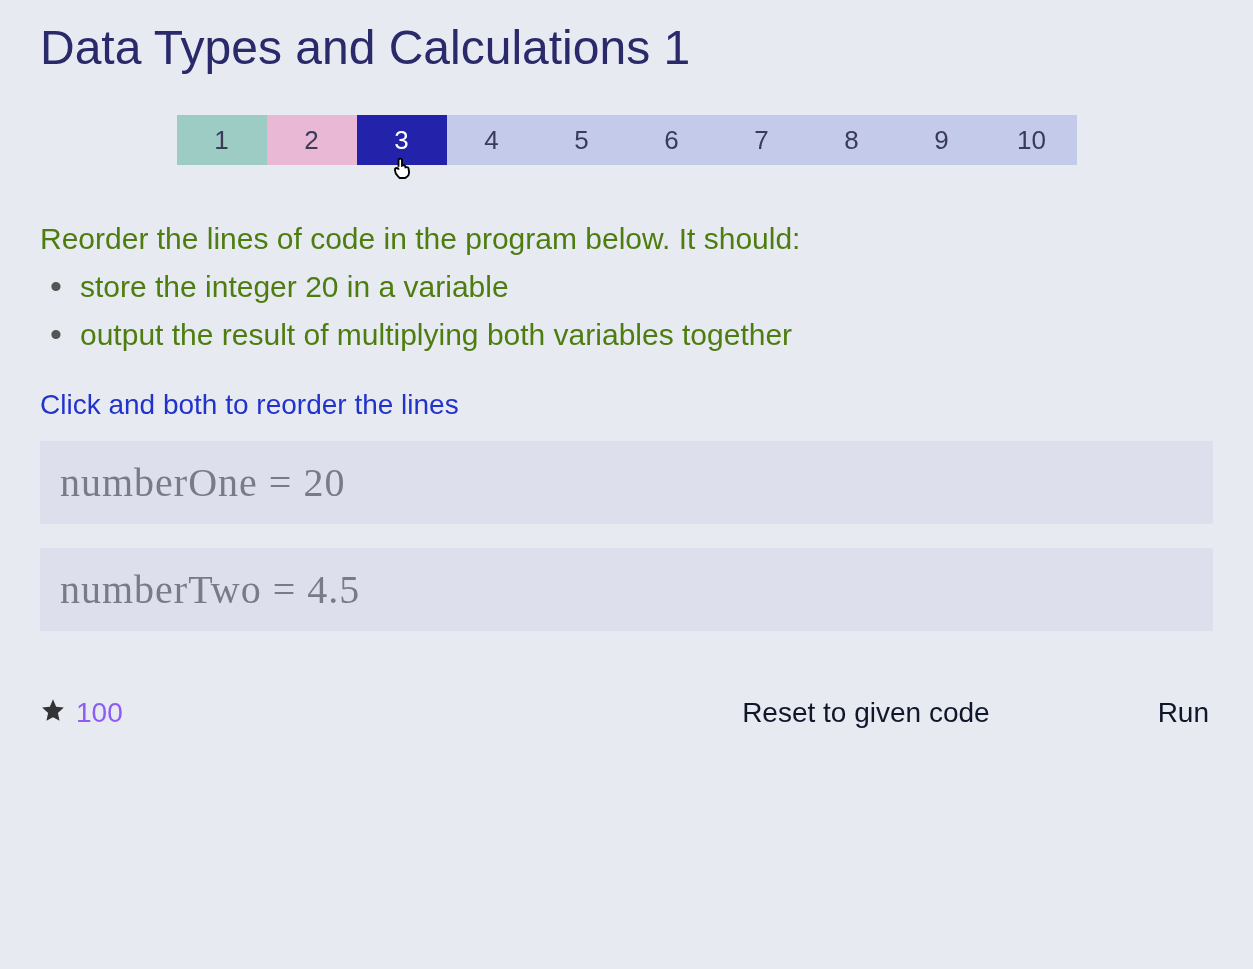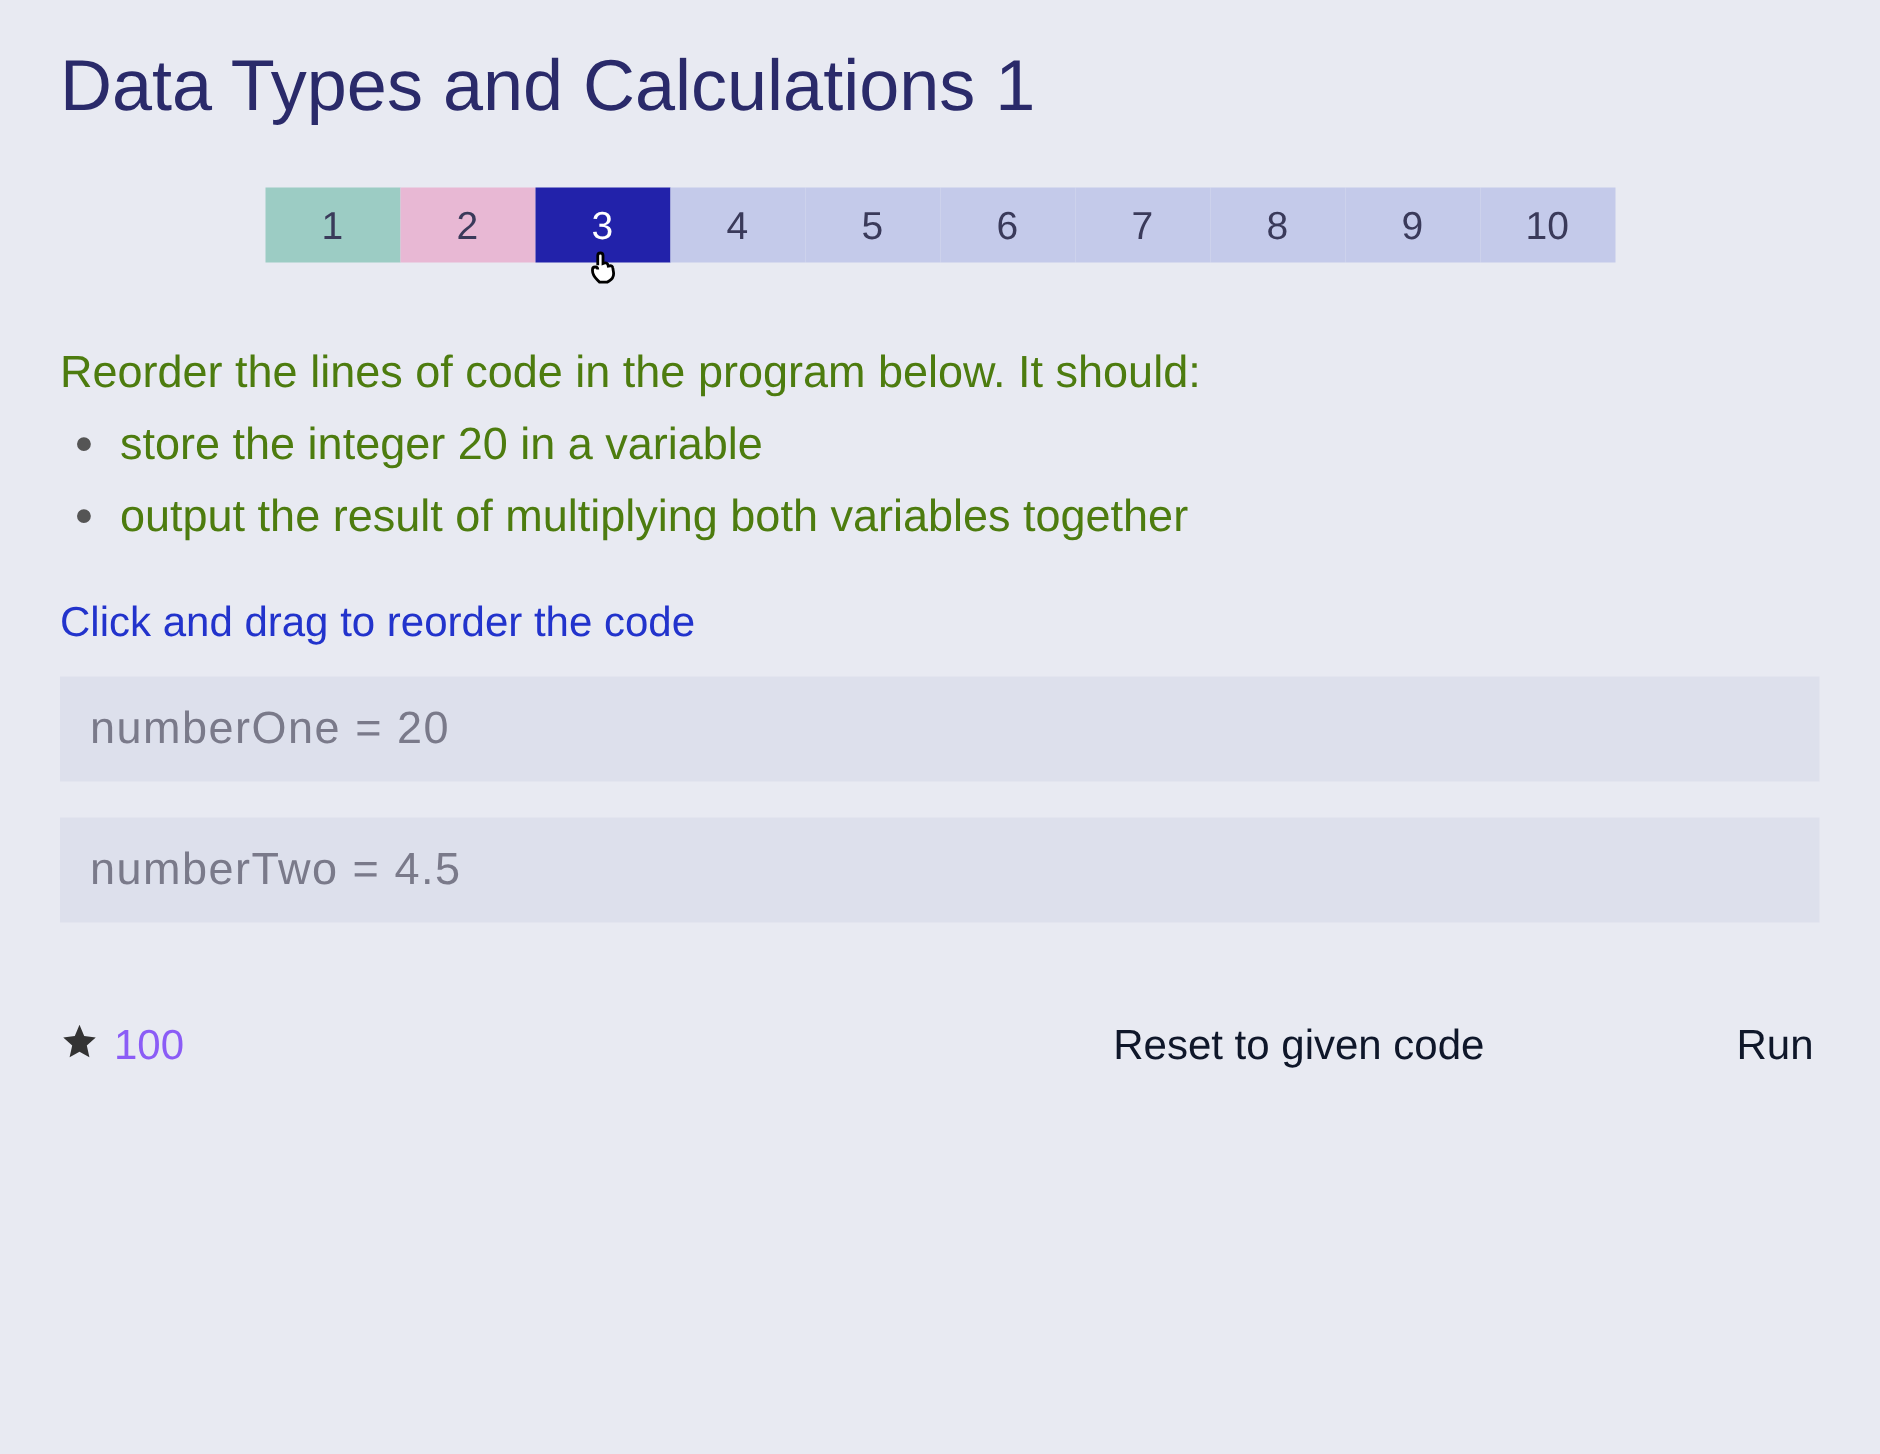--- a/index.html
+++ b/index.html
@@ -12,21 +12,20 @@
       background: #e8eaf2;
       padding: 20px 40px;
       width: 1253px;
       min-height: 969px;
     }
     .page-title {
       font-size: 48px;
       font-weight: 400;
       color: #2a2a6a;
       margin-bottom: 40px;
-      margin-top: 10px;
     }
     .tabs-row {
       display: flex;
       justify-content: center;
       margin-bottom: 50px;
       gap: 0;
     }
     .tab {
       width: 90px;
       height: 50px;
@@ -84,22 +83,22 @@
     }
     .hint-text {
       font-size: 28px;
       color: #2233cc;
       margin-bottom: 20px;
     }
     .code-area {
       margin-bottom: 40px;
     }
     .code-line {
-      font-family: Liberation Sans, sans-serif;
-      font-size: 30px;
+      font-family: Liberation Serif, serif;
+      font-size: 40px;
       color: #7a7a8a;
       padding: 18px 20px;
       background: rgba(200, 205, 225, 0.35);
       margin-bottom: 24px;
       cursor: move;
       letter-spacing: 1px;
     }
     .footer-row {
       display: flex;
       align-items: center;
@@ -153,21 +152,21 @@
 </div>
 
 <div class="instructions">
   <p>Reorder the lines of code in the program below. It should:</p>
   <ul>
     <li>store the integer 20 in a variable</li>
     <li>output the result of multiplying both variables together</li>
   </ul>
 </div>
 
-<p class="hint-text">Click and drag to reorder the code</p>
+<p class="hint-text">Click and both to reorder the lines</p>
 
 <div class="code-area">
   <div class="code-line">numberOne = 20</div>
   <div class="code-line">numberTwo = 4.5</div>
 </div>
 
 <div class="footer-row">
   <div class="points">
     <span class="star-icon">
       <svg viewBox="0 0 24 24" fill="#333">

